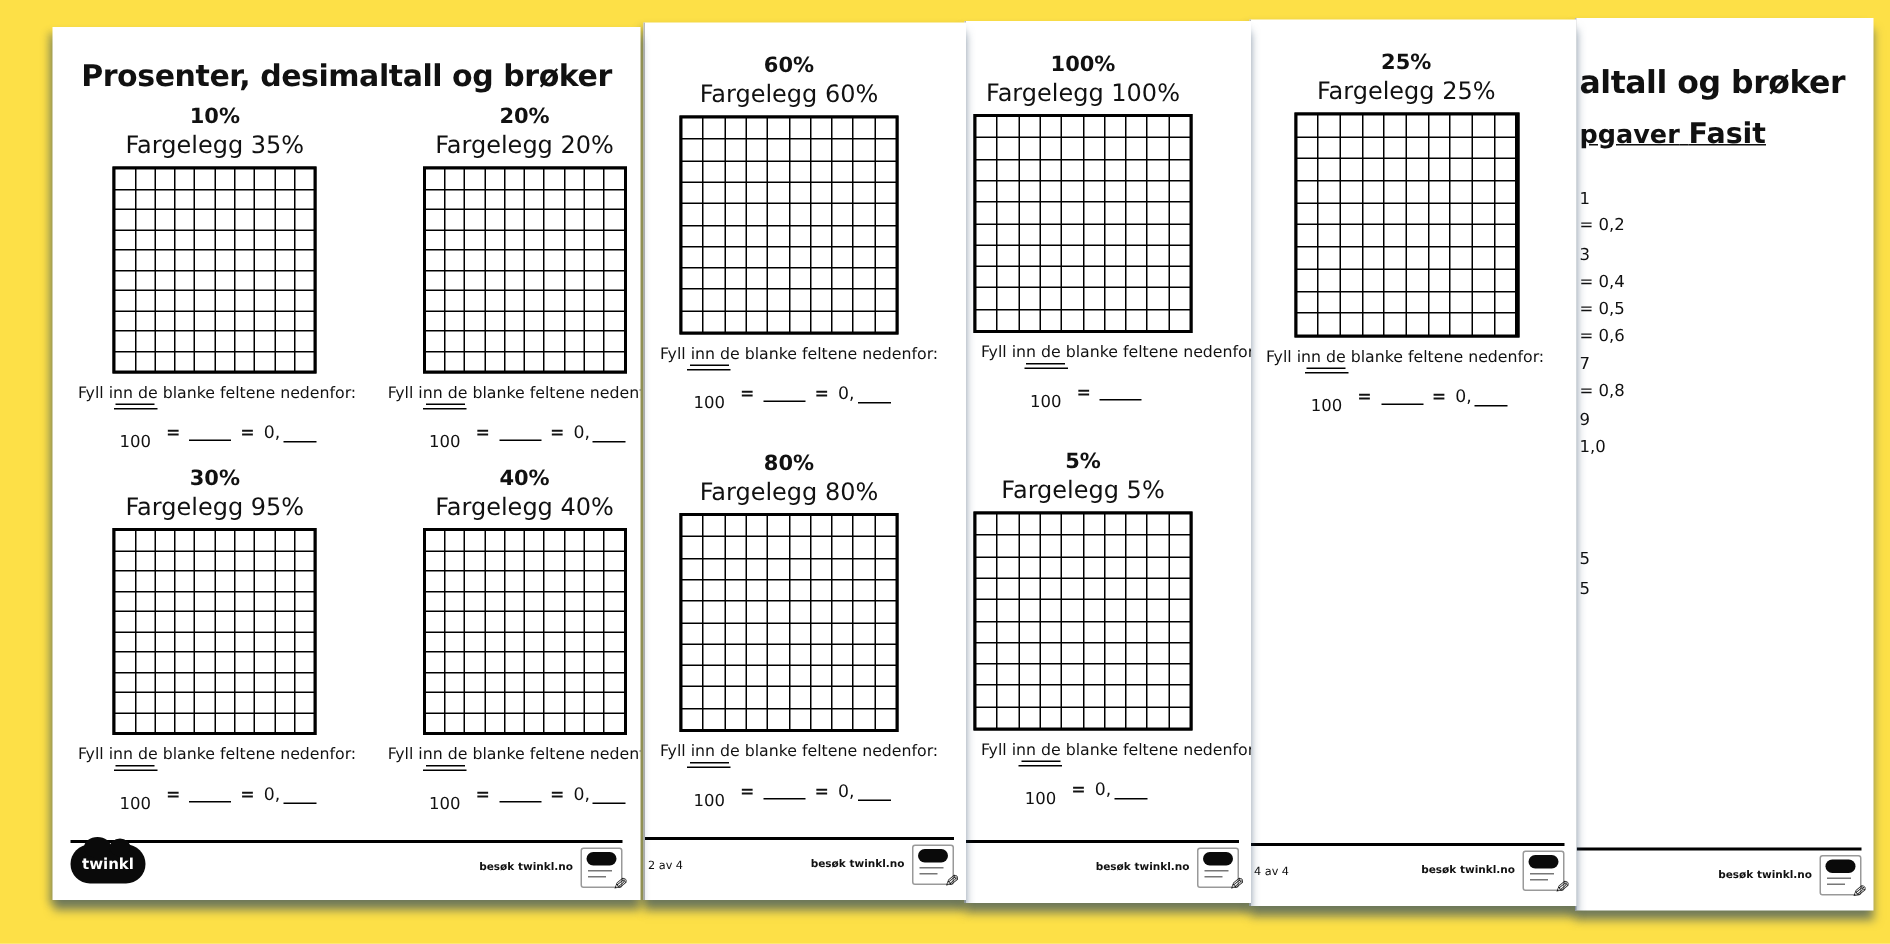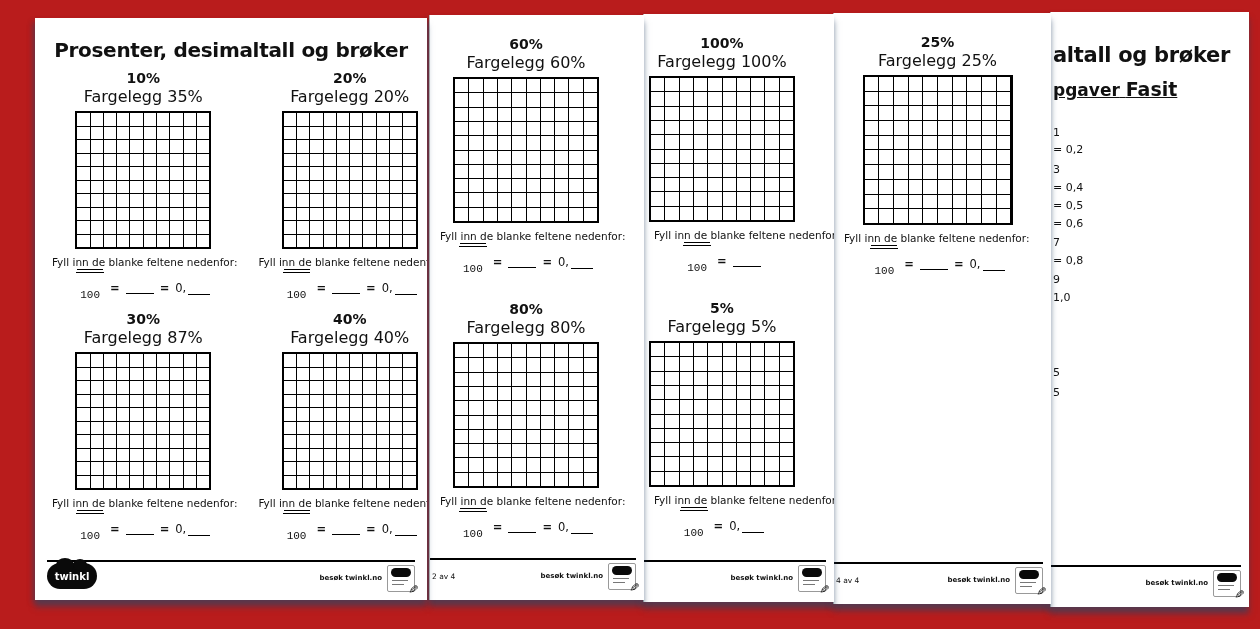--- a/index.html
+++ b/index.html
@@ -1,17 +1,17 @@
 <!DOCTYPE html>
 <html><head>
 <meta charset="utf-8">
 <style>
   html,body{margin:0;padding:0;}
   body{font-family:"DejaVu Sans", sans-serif; color:#111;}
-  .stage{position:relative; width:1260px; height:629px; background:#b91c1c; overflow:hidden;}
+  .stage{position:relative; width:1260px; height:629px; background:#fde047; overflow:hidden;}
   .page{position:absolute; background:#fff; box-shadow:0 7px 6px rgba(40,70,100,.55), -3px 3px 5px rgba(40,70,100,.30); overflow:hidden;}
   .page.strip{border-left:1px solid #b9b9b9;}
   #p1{left:35px; top:18px; width:392px; height:582px; z-index:50;}
   #p2{left:429px; top:15px; width:214px; height:585px; z-index:40;}
   #p3{left:643px; top:14px; width:190px; height:588px; z-index:30;}
   #p4{left:833px; top:13px; width:217px; height:591px; z-index:20;}
   #p5{left:1050px; top:12px; width:198px; height:595px; z-index:10;}
 
   .h1{margin-top:20px; text-align:center; font-size:20px; font-weight:800; letter-spacing:-0.3px;}
   .h2{margin-top:7px; text-align:center; font-size:18px; font-weight:800;}
@@ -23,21 +23,21 @@
   .hgrid{display:grid; gap:1px; background:#000; border:2px solid #000; margin:5px auto 0; width:132px; height:134px;}
   .hgrid .cell{background:#fff;}
   .strip .hgrid{width:142px; height:142px;}
   #p4 .hgrid{width:146px; height:146px;}
   .prompt{text-align:left; font-size:10.5px; margin-top:7px; padding-left:3px; white-space:nowrap;}
   .eq{margin-top:5px; display:flex; justify-content:center; align-items:center; gap:6px; font-size:11.5px; height:30px;}
   .blank{display:inline-block; height:10px; border-bottom:1.4px solid #000;}
   .w26{width:26px;} .w28{width:28px;} .w22{width:22px;}
   .frac{display:inline-flex; flex-direction:column; align-items:center;}
   .frac .blank{height:9px; margin-bottom:2px;}
-  .frac .den{border-top:1.4px solid #000; padding:16px 4px; font-size:11px; line-height:12px;font-family:Liberation Mono, monospace;}
+  .frac .den{border-top:1.4px solid #000; padding:16px 4px; font-size:11px; line-height:12px;}
   .eqsign{font-weight:700;}
   .dec{display:inline-flex; align-items:flex-end; gap:2px;}
 
   .strip .body{padding-top:21px;}
   #p2 .body{padding-right:22px;}
   #p3 .body{padding-right:34px;}
   #p4 .body{padding-right:10px;}
   .strip .sec + .sec{margin-top:24px;}
   .strip .prompt{padding-left:10px;}
 
@@ -310,21 +310,21 @@
           <span class="eqsign">=</span>
           <span class="dec">
               <span>0,</span>
               <span class="blank w22"></span>
             </span>
         </div>
       </div>
 
       <div class="sec">
         <div class="pct">30%</div>
-        <div class="cap">Fargelegg 87%</div>
+        <div class="cap">Fargelegg 95%</div>
         <div class="hgrid" style="grid-template-columns: repeat(10, 1fr); grid-template-rows: repeat(10, 1fr);">
             <div class="cell"></div>
             <div class="cell"></div>
             <div class="cell"></div>
             <div class="cell"></div>
             <div class="cell"></div>
             <div class="cell"></div>
             <div class="cell"></div>
             <div class="cell"></div>
             <div class="cell"></div>

